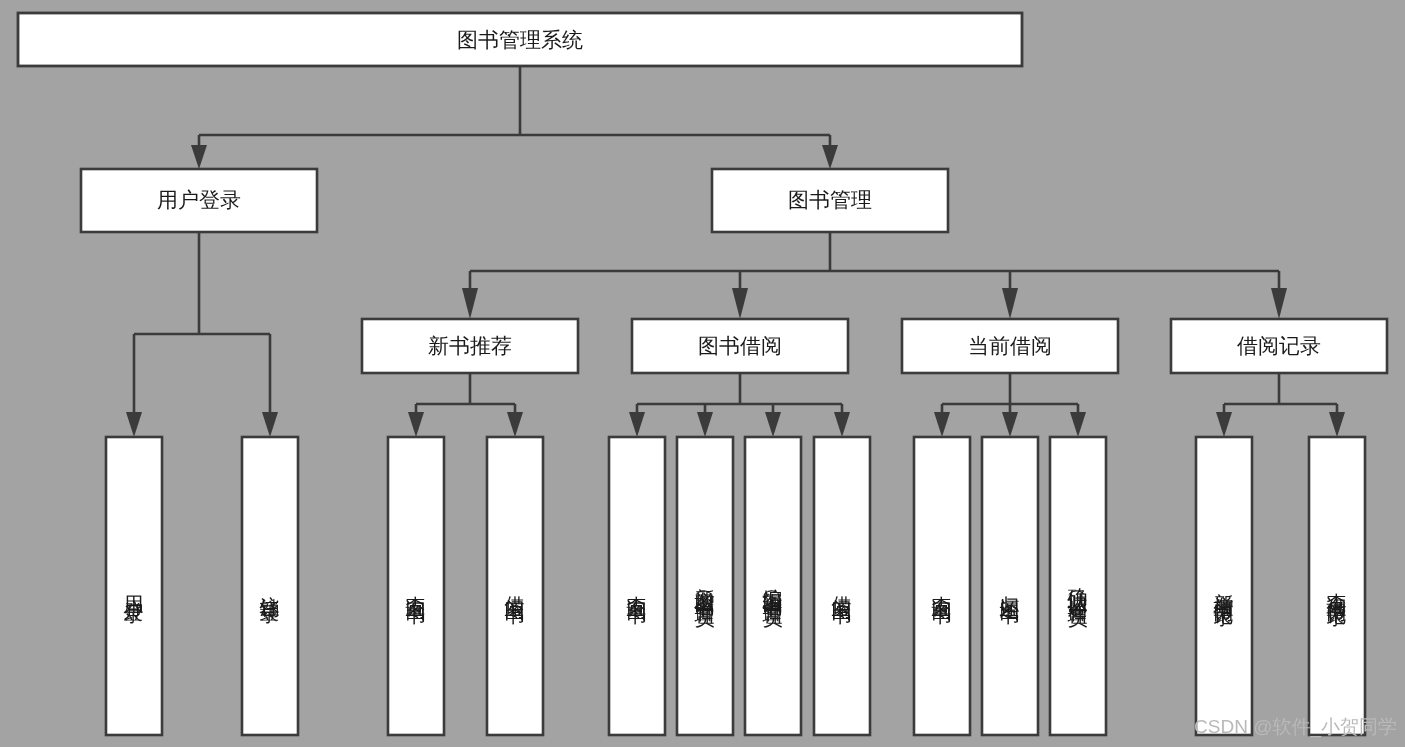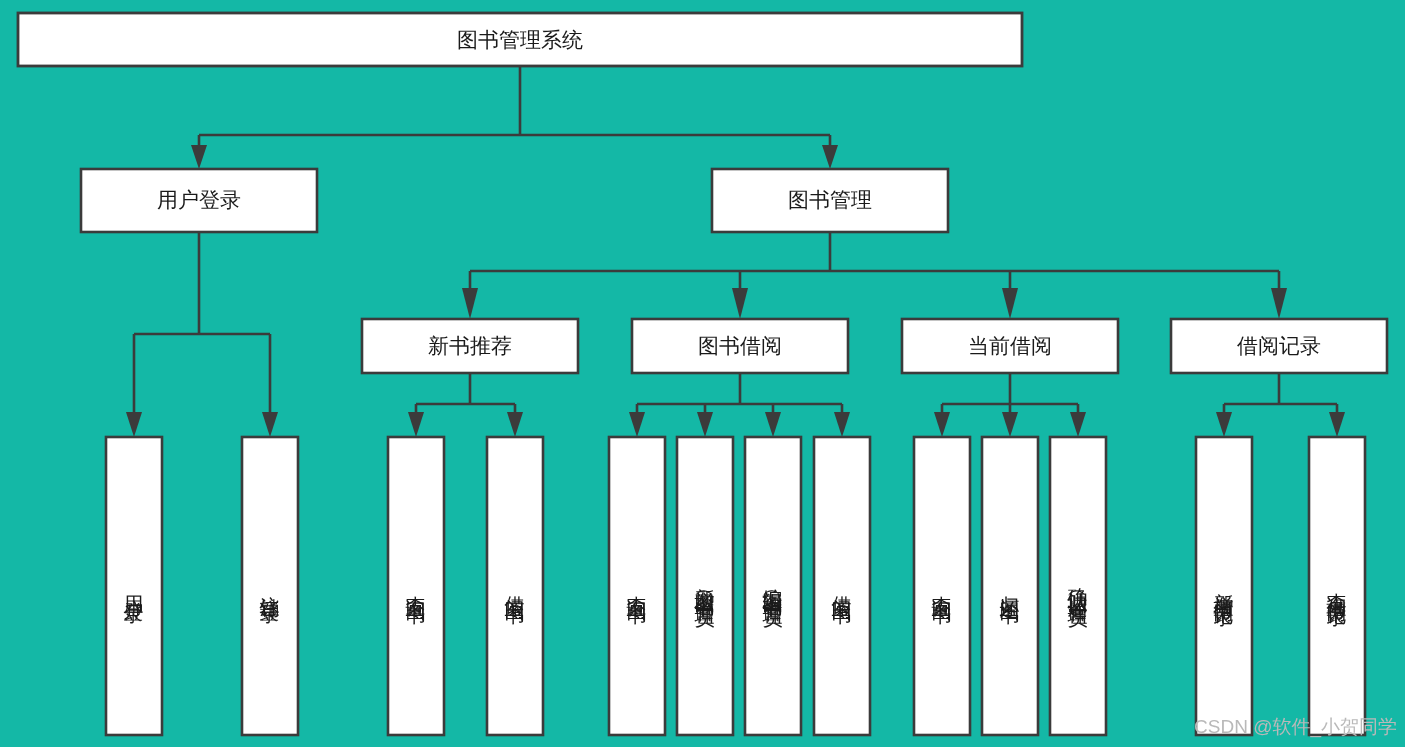--- a/index.html
+++ b/index.html
@@ -8,21 +8,21 @@
     padding: 0;
     background: #ffffff;
   }
   body {
     font-family: "Liberation Sans", "DejaVu Sans", sans-serif;
   }
   #diagram-root {
     position: relative;
     width: 1405px;
     height: 747px;
-    background: #14b8a6;
+    background: #a3a3a3;
     overflow: hidden;
   }
   svg.diagram-canvas {
     position: absolute;
     left: 0;
     top: 0;
     width: 1405px;
     height: 747px;
     display: block;
   }

